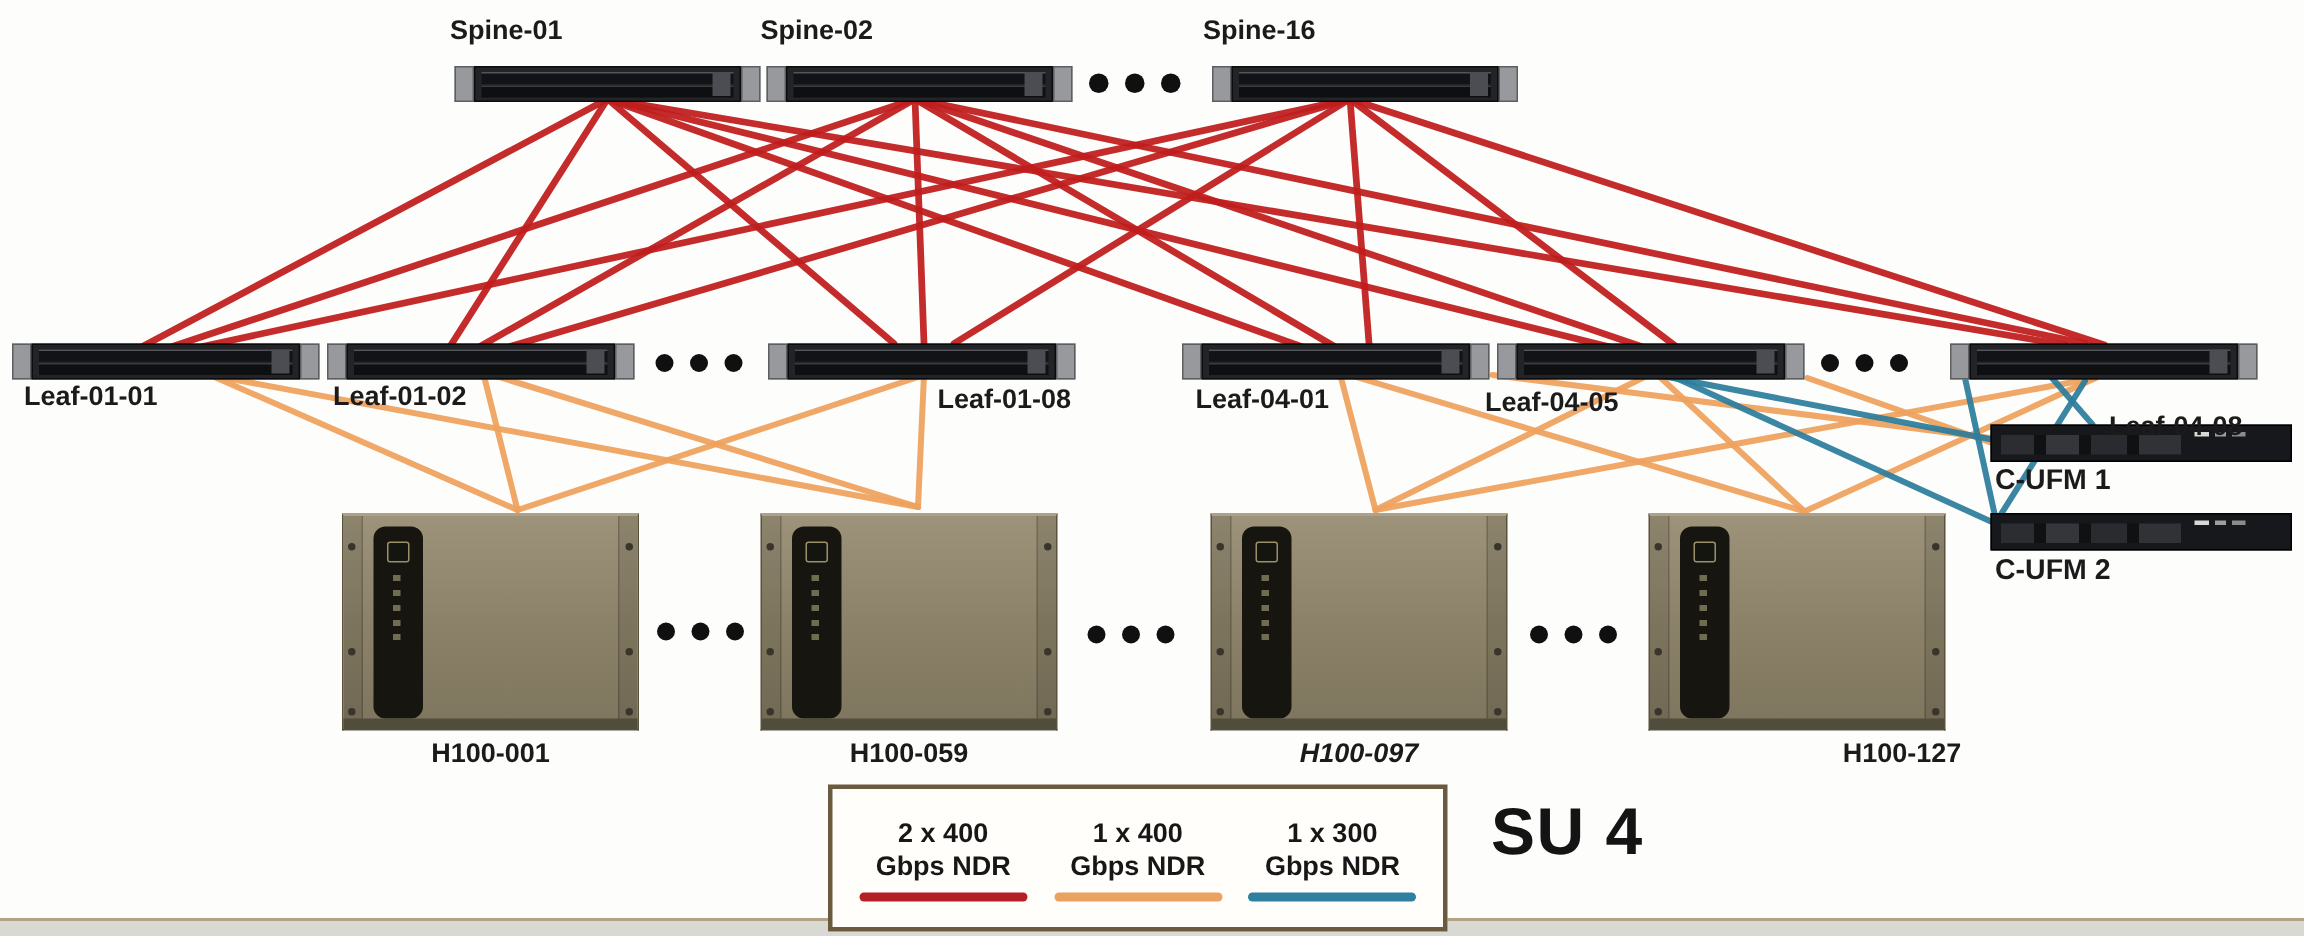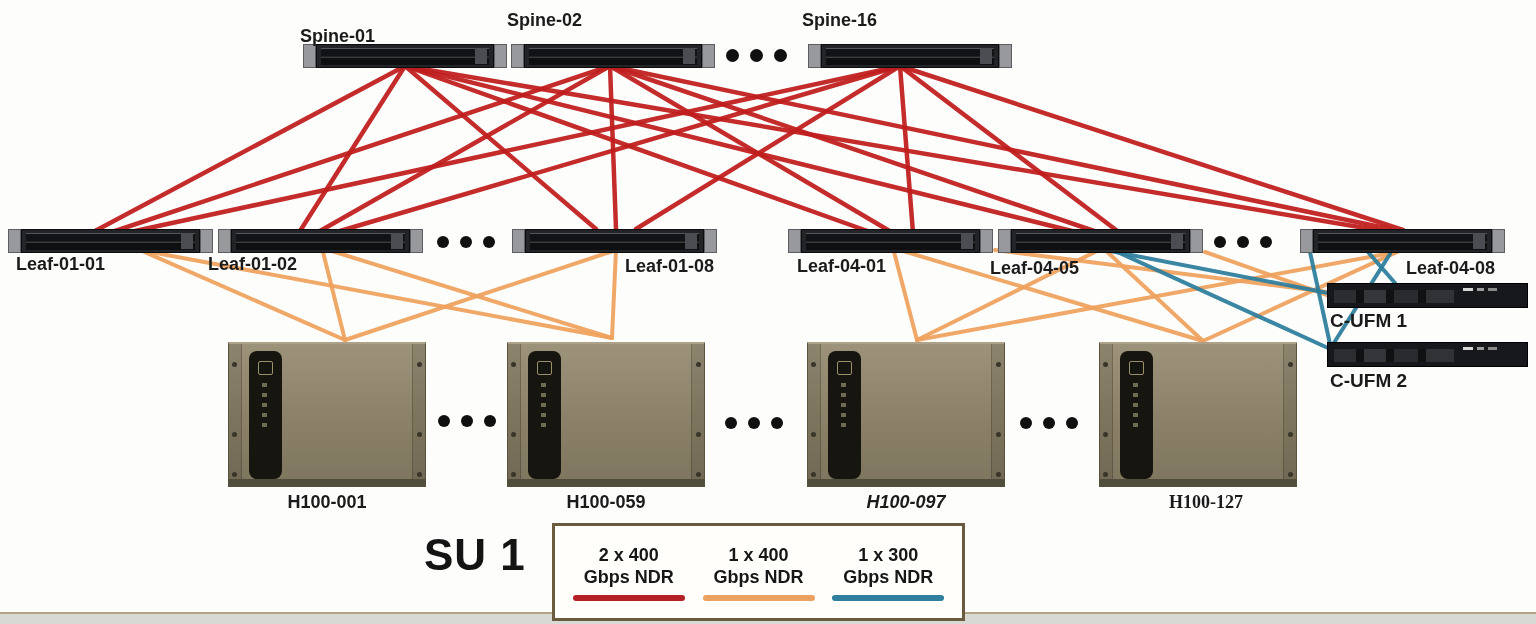--- a/index.html
+++ b/index.html
@@ -101,21 +101,21 @@
       <line x1="1397" y1="252" x2="1203" y2="341" stroke="#efa25d" stroke-width="4" stroke-linecap="round" opacity="0.93"></line>
       <line x1="995" y1="250" x2="1327" y2="292" stroke="#efa25d" stroke-width="4" stroke-linecap="round" opacity="0.93"></line>
       <line x1="1205" y1="252" x2="1330" y2="296" stroke="#efa25d" stroke-width="4" stroke-linecap="round" opacity="0.93"></line>
       <line x1="1105" y1="250" x2="1328" y2="293" stroke="#2d7d9c" stroke-width="4" stroke-linecap="round" opacity="0.93"></line>
       <line x1="1113" y1="250" x2="1328" y2="348" stroke="#2d7d9c" stroke-width="4" stroke-linecap="round" opacity="0.93"></line>
       <line x1="1310" y1="252" x2="1330" y2="344" stroke="#2d7d9c" stroke-width="4" stroke-linecap="round" opacity="0.93"></line>
       <line x1="1390" y1="254" x2="1332" y2="346" stroke="#2d7d9c" stroke-width="4" stroke-linecap="round" opacity="0.93"></line>
       <line x1="1368" y1="252" x2="1395" y2="283" stroke="#2d7d9c" stroke-width="4" stroke-linecap="round" opacity="0.93"></line>
     </svg>
 
-  <div class="lbl" style="left:300px;top:10px;margin-top:16px;">Spine-01</div>
+  <div class="lbl" style="left:300px;top:10px;">Spine-01</div>
   <div class="lbl" style="left:507px;top:10px;">Spine-02</div>
   <div class="lbl" style="left:802px;top:10px;">Spine-16</div>
 
   <div class="switch" style="left:303px;top:44px;">
     <div class="ear"></div>
       <div class="sbody">
         <div class="blockR"></div>
       </div>
       <div class="ear"></div>
   </div>
@@ -186,25 +186,25 @@
   </div>
   <div class="switch" style="left:1300px;top:229px;width:205px;">
     <div class="ear"></div>
       <div class="sbody">
         <div class="blockR"></div>
       </div>
       <div class="ear"></div>
   </div>
 
   <div class="lbl" style="left:16px;top:254px;">Leaf-01-01</div>
-  <div class="lbl" style="left:208px;top:254px;">Leaf-01-02</div>
+  <div class="lbl" style="left:222px;top:254px;">Leaf-01-02</div>
   <div class="lbl" style="left:625px;top:256px;">Leaf-01-08</div>
   <div class="lbl" style="left:797px;top:256px;">Leaf-04-01</div>
   <div class="lbl" style="left:990px;top:258px;">Leaf-04-05</div>
-  <div class="lbl" style="left:1406px;top:258px;">Leaf-04-08</div>
+  <div class="lbl" style="left:1406px;top:274px;">Leaf-04-08</div>
 
   <div class="server1u" style="left:1327px;top:283px;"></div>
   <div class="lbl" style="left:1330px;top:310px;font-size:19px;">C-UFM 1</div>
   <div class="server1u" style="left:1327px;top:342px;"></div>
   <div class="lbl" style="left:1330px;top:370px;font-size:19px;">C-UFM 2</div>
 
   <div class="gpu" style="left:228px;top:342px;">
     <div class="rail l"></div>
       <div class="rail r"></div>
     <span class="screw" style="left:3px;top:18px;"></span>
@@ -264,23 +264,23 @@
     <span class="screw" style="right:3px;top:18px;"></span>
       <span class="screw" style="right:3px;top:88px;"></span>
       <span class="screw" style="right:3px;top:128px;"></span>
     <div class="panel"></div>
       <div class="base"></div>
   </div>
 
   <div class="lbl center" style="left:327px;top:492px;">H100-001</div>
   <div class="lbl center" style="left:606px;top:492px;">H100-059</div>
   <div class="lbl center" style="left:906px;top:492px;font-style:italic;">H100-097</div>
-  <div class="lbl center" style="left:1206px;top:492px;font-family:Liberation Serif, serif;">H100-127</div>
-
-  <div class="su" style="left:424px;top:530px;">SU 1</div>
+  <div class="lbl center" style="left:1268px;top:492px;">H100-127</div>
+
+  <div class="su" style="left:994px;top:530px;">SU 4</div>
 
   <div class="legend">
     <div class="leg-item">
       <div>2 x 400</div>
       <div>Gbps NDR</div>
       <div class="leg-swatch" style="background: rgb(180, 32, 37);"></div>
     </div>
     <div class="leg-item">
       <div>1 x 400</div>
       <div>Gbps NDR</div>

